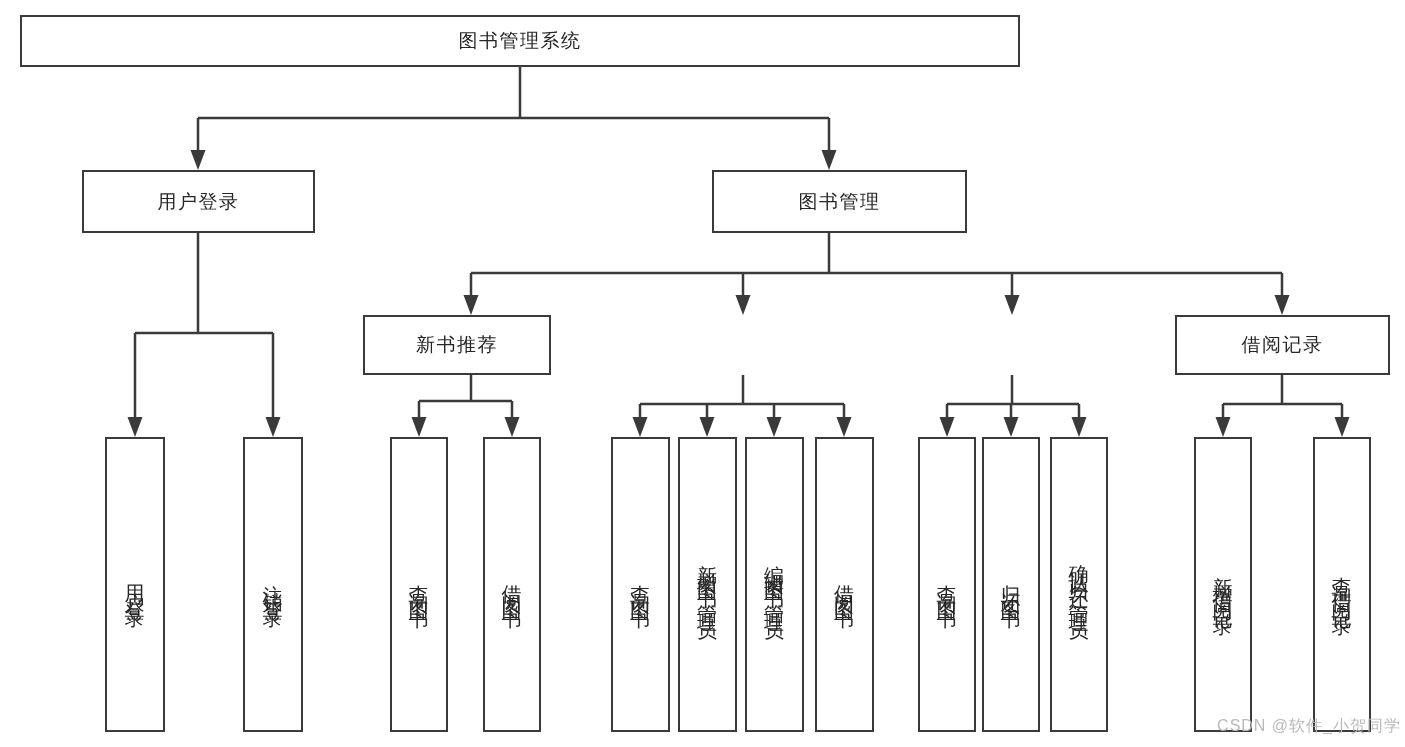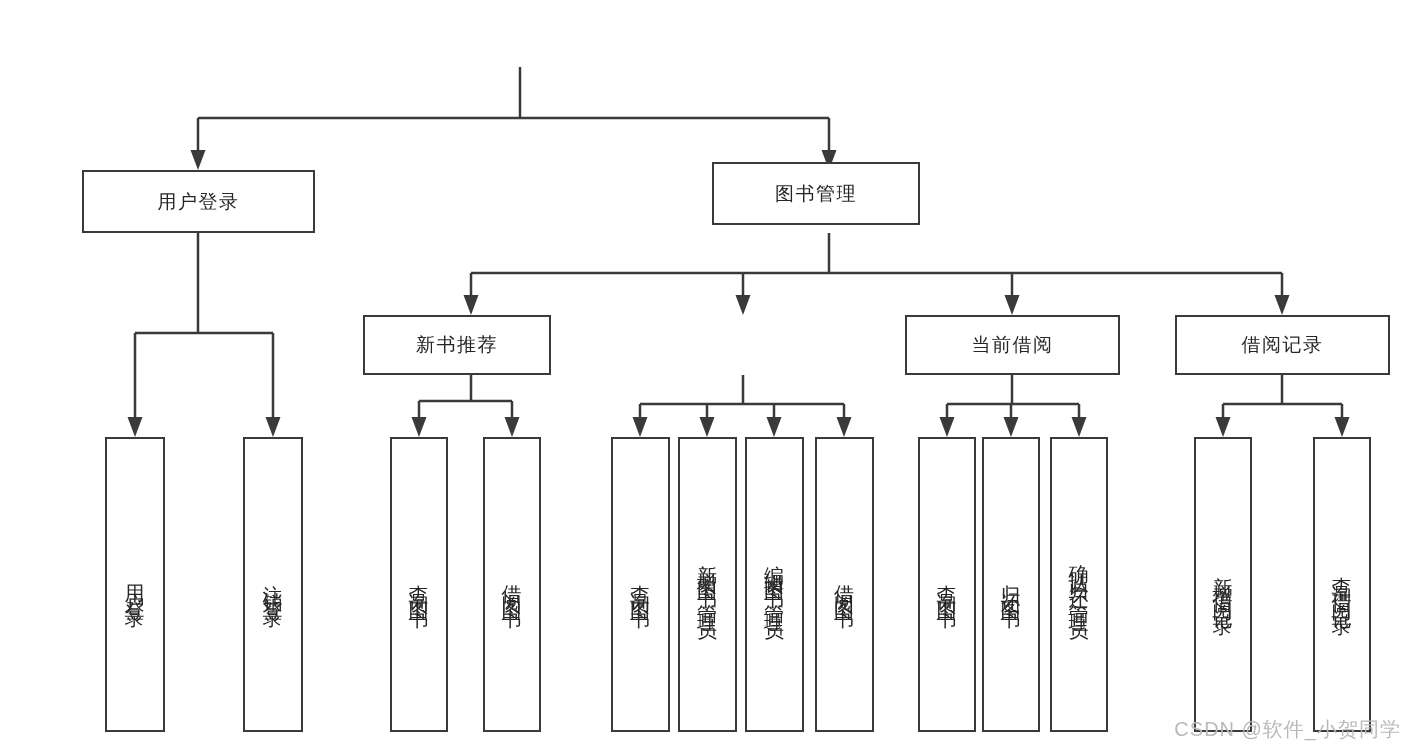--- a/index.html
+++ b/index.html
@@ -29,21 +29,21 @@
     writing-mode: vertical-rl;
     text-orientation: mixed;
     letter-spacing: 8px;
     line-height: 1.1;
     white-space: nowrap;
   }
   .watermark {
     position: absolute;
     top: 716px;
     right: 4px;
-    font-size: 20px;
+    font-size: 16px;
     letter-spacing: 1px;
     color: #b9b9b9;
     white-space: nowrap;
     z-index: 5;
   }
 </style>
 </head>
 <body>
 
 <div id="canvas">
@@ -81,33 +81,33 @@
       <polygon points="766.5,417 781.5,417 774,437"></polygon>
       <polygon points="836.5,417 851.5,417 844,437"></polygon>
       <polygon points="939.5,417 954.5,417 947,437"></polygon>
       <polygon points="1003.5,417 1018.5,417 1011,437"></polygon>
       <polygon points="1071.5,417 1086.5,417 1079,437"></polygon>
       <polygon points="1215.5,417 1230.5,417 1223,437"></polygon>
       <polygon points="1334.5,417 1349.5,417 1342,437"></polygon>
     </g>
   </svg>
 
+  <div class="box h" style="left:20px; top:15px; width:1000px; height:52px">
+    <span class="lbl">图书管理系统</span>
+  </div>
 
   <div class="box h" style="left:82px; top:170px; width:233px; height:63px">
     <span class="lbl">用户登录</span>
   </div>
-  <div class="box h" style="left:712px; top:162px; width:208px; height:63px">
+  <div class="box h" style="left:712px; top:170px; width:255px; height:63px">
     <span class="lbl">图书管理</span>
   </div>
 
   <div class="box h" style="left:363px; top:315px; width:188px; height:60px">
     <span class="lbl">新书推荐</span>
-  </div>
-  <div class="box h" style="left:905px; top:315px; width:215px; height:60px">
-    <span class="lbl">当前借阅</span>
   </div>
   <div class="box h" style="left:1175px; top:315px; width:215px; height:60px">
     <span class="lbl">借阅记录</span>
   </div>
 
   <div class="box v" style="left:105px; top:437px; width:60px; height:295px">
     <span class="vt">用户登录</span>
   </div>
   <div class="box v" style="left:243px; top:437px; width:60px; height:295px">
     <span class="vt">注销登录</span>

